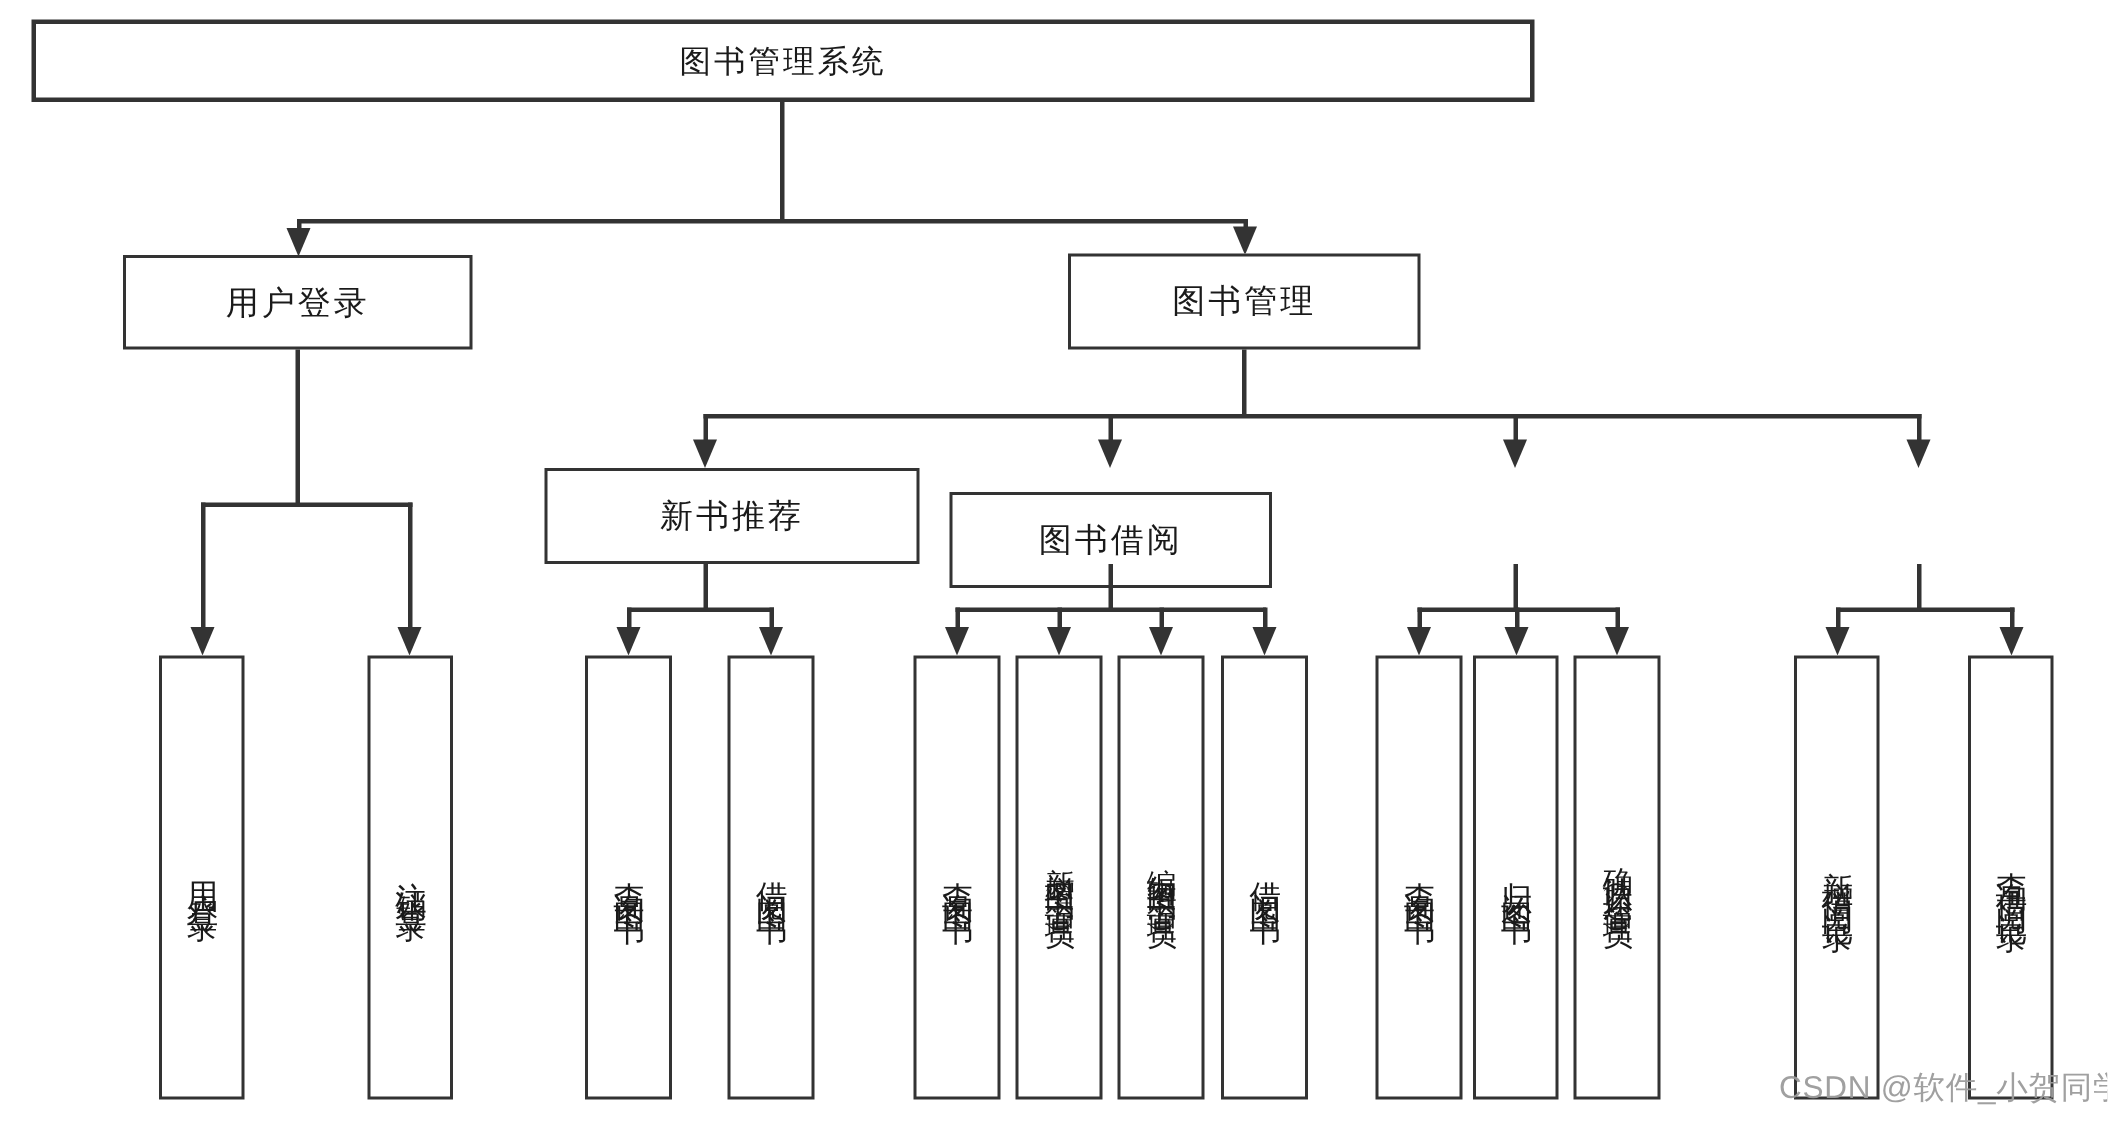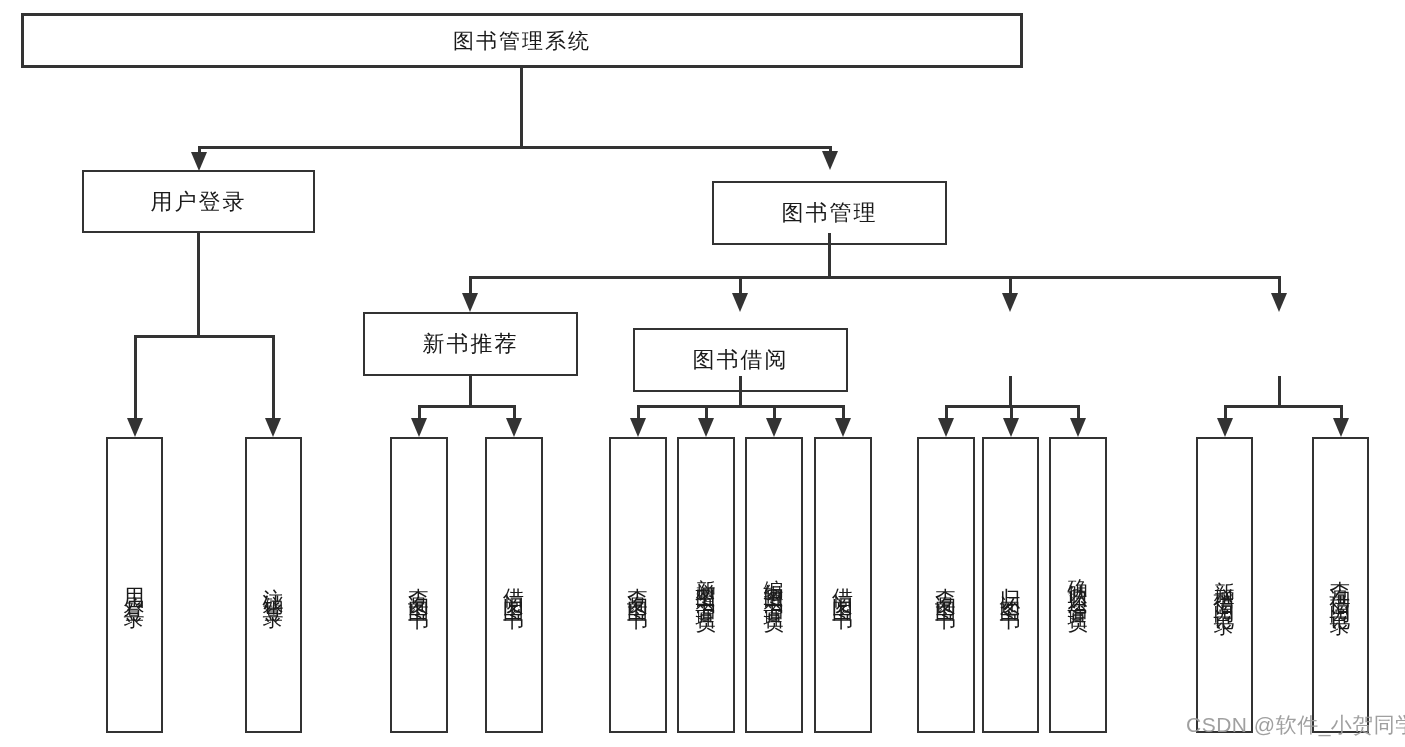--- a/index.html
+++ b/index.html
@@ -47,37 +47,37 @@
   </div>
 
   <div class="vline" style="left:520px;top:68px;height:79px;"></div>
   <div class="hline" style="left:198px;top:146px;width:634px;"></div>
   <div class="drop" style="left:191px;top:146px;height:25px;"></div>
   <div class="drop" style="left:822px;top:146px;height:24px;"></div>
 
   <div class="box" style="left:82px;top:170px;width:233px;height:63px;">
     <span class="hlabel">用户登录</span>
   </div>
-  <div class="box" style="left:712px;top:169px;width:235px;height:64px;margin-top:12px;">
+  <div class="box" style="left:712px;top:169px;width:235px;height:64px;">
     <span class="hlabel">图书管理</span>
   </div>
 
   <div class="vline" style="left:197px;top:233px;height:103px;"></div>
   <div class="hline" style="left:134px;top:335px;width:141px;"></div>
   <div class="drop" style="left:127px;top:335px;height:102px;"></div>
   <div class="drop" style="left:265px;top:335px;height:102px;"></div>
 
   <div class="vline" style="left:828px;top:233px;height:44px;"></div>
   <div class="hline" style="left:469px;top:276px;width:812px;"></div>
   <div class="drop" style="left:462px;top:276px;height:36px;"></div>
   <div class="drop" style="left:732px;top:276px;height:36px;"></div>
   <div class="drop" style="left:1002px;top:276px;height:36px;"></div>
   <div class="drop" style="left:1271px;top:276px;height:36px;"></div>
 
-  <div class="box" style="left:363px;top:312px;width:215px;height:64px;">
+  <div class="box" style="left:363px;top:312px;width:250px;height:64px;">
     <span class="hlabel">新书推荐</span>
   </div>
   <div class="box" style="left:633px;top:312px;width:215px;height:64px;margin-top:16px;">
     <span class="hlabel">图书借阅</span>
   </div>
 
   <div class="vline" style="left:469px;top:376px;height:30px;"></div>
   <div class="hline" style="left:418px;top:405px;width:98px;"></div>
   <div class="drop" style="left:411px;top:405px;height:32px;"></div>
   <div class="drop" style="left:506px;top:405px;height:32px;"></div>

